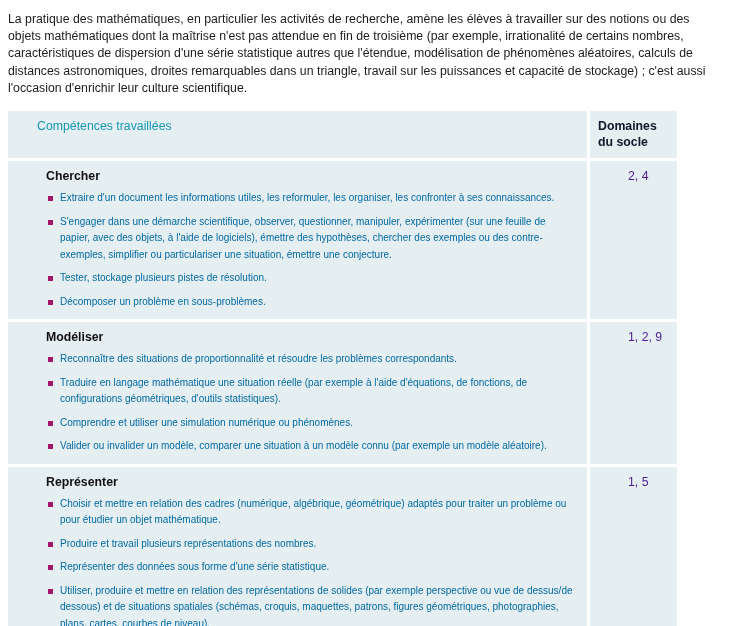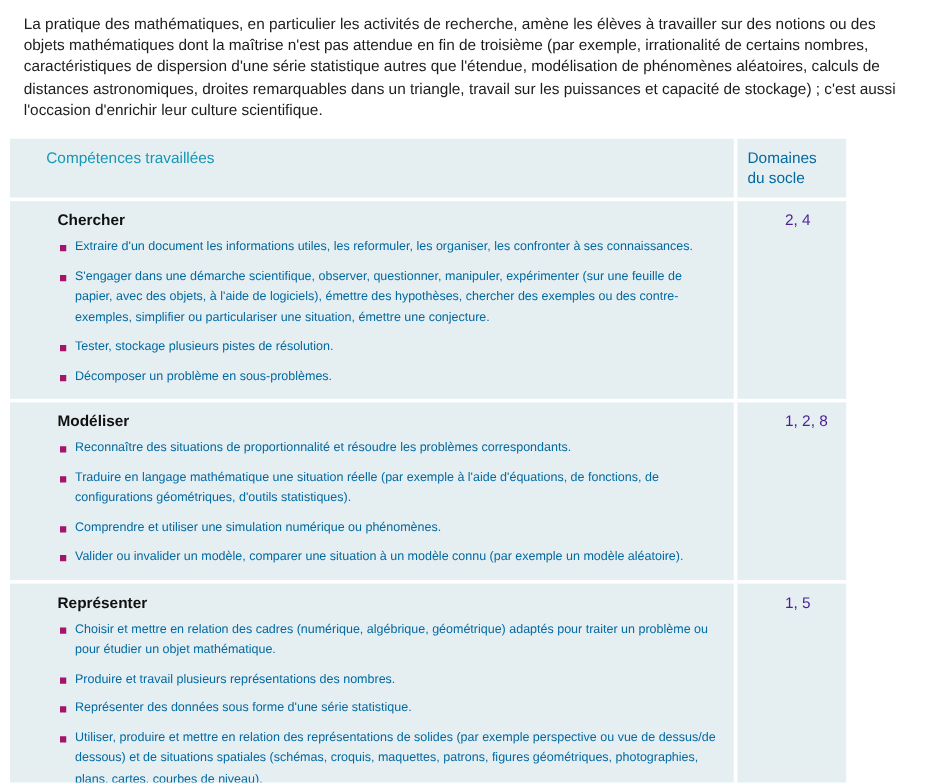--- a/index.html
+++ b/index.html
@@ -18,21 +18,21 @@
 
   .page {
     width: 747px;
     box-sizing: border-box;
     padding: 0;
   }
 
   
   .intro {
     margin: 0;
-    padding: 11px 22px 0 19px;
+    padding: 11px 22px 0 8px;
     line-height: 17.2px;
     font-size: 12.3px;
     color: #1c1c1c;
     text-align: left;
   }
 
   
   .comp-table {
     margin: 14px 0 0 8px;
     width: 669px;
@@ -77,22 +77,22 @@
     padding: 7px 10px 8px 8px;
   }
   .th-comp-label {
     color: #1597b4;
     font-weight: normal;
     font-size: 12.3px;
     line-height: 16px;
     margin-left: 19px;
   }
   .th-dom-label {
-    color: #0369a1;
-    font-weight: normal;
+    color: #0f172a;
+    font-weight: bold;
     font-size: 12.3px;
     line-height: 16px;
     display: block;
     max-width: 72px;
   }
 
   
   td.cell-comp {
     padding: 7px 10px 9px 10px;
   }
@@ -201,21 +201,21 @@
             <li>
               <span class="bullet-sq"></span>
               <span>Comprendre et utiliser une simulation numérique ou phénomènes.</span>
             </li>
             <li>
               <span class="bullet-sq"></span>
               <span>Valider ou invalider un modèle, comparer une situation à un modèle connu (par exemple un modèle aléatoire).</span>
             </li>
           </ul>
         </td>
-        <td class="cell-dom">1, 2, 8</td>
+        <td class="cell-dom">1, 2, 9</td>
       </tr>
 
       <tr>
         <td class="cell-comp">
           <div class="comp-title">Représenter</div>
           <ul class="comp-list">
             <li>
               <span class="bullet-sq"></span>
               <span>Choisir et mettre en relation des cadres (numérique, algébrique, géométrique) adaptés pour traiter un problème ou pour étudier un objet mathématique.</span>
             </li>

